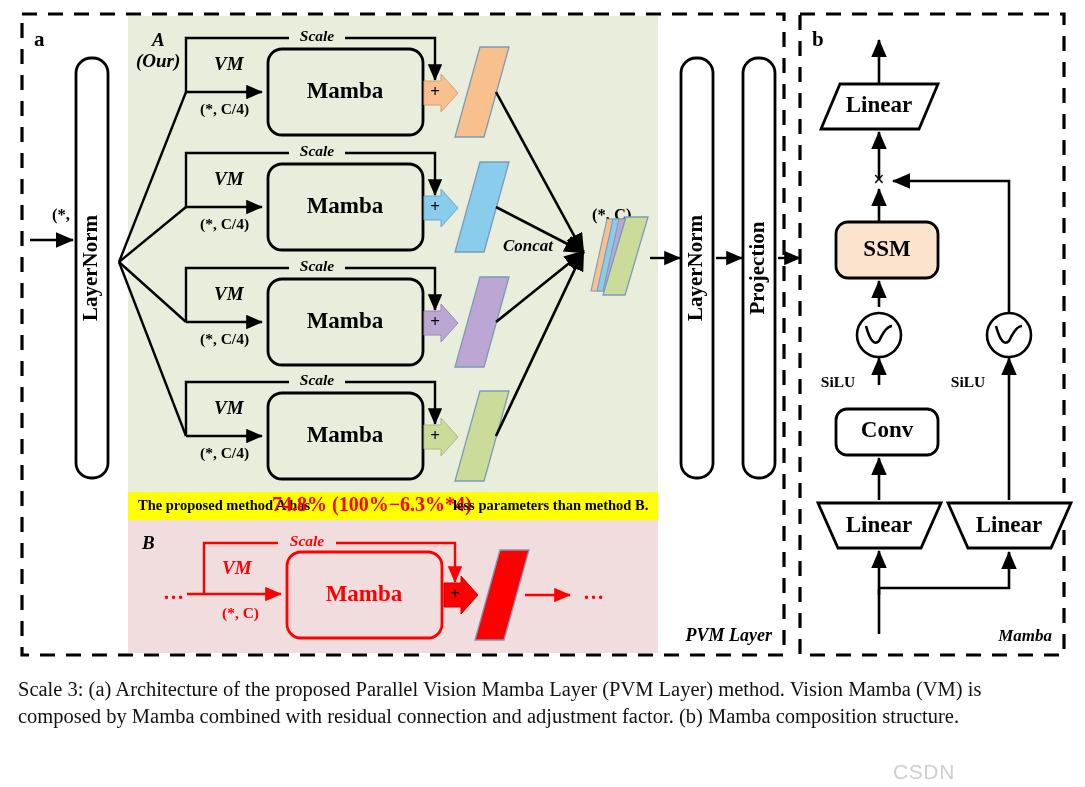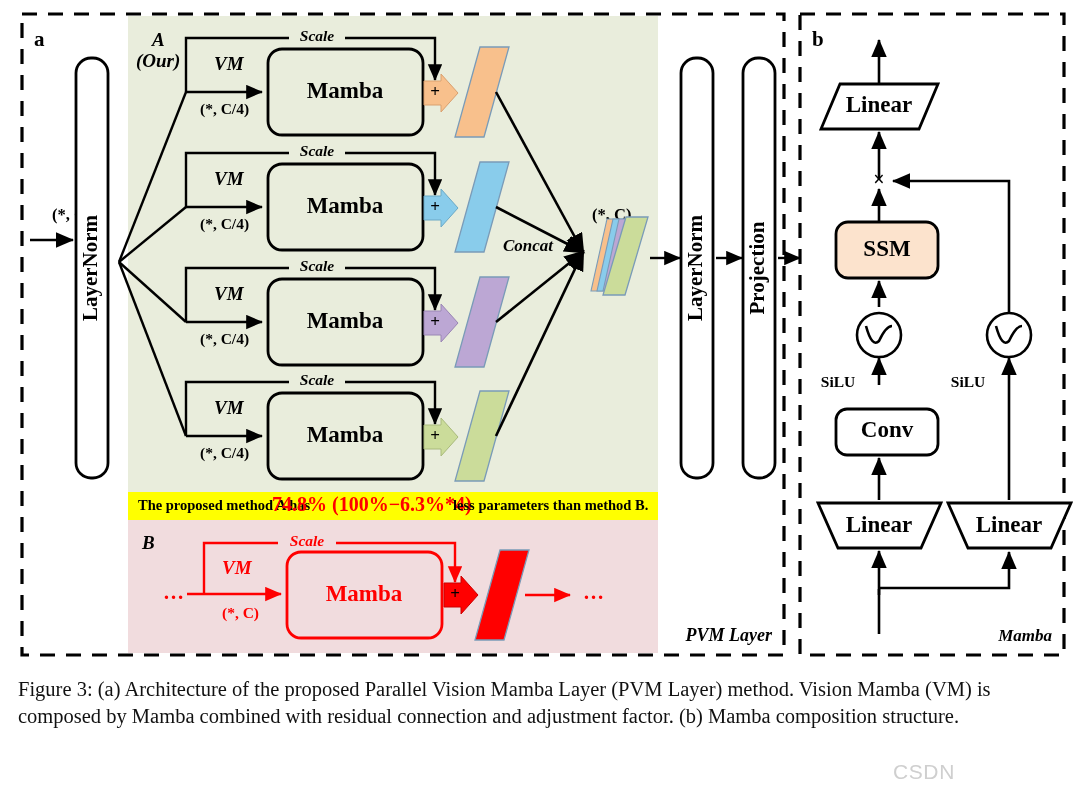--- a/index.html
+++ b/index.html
@@ -218,17 +218,17 @@
     <text x="879" y="527" font-size="23" font-weight="bold" text-anchor="middle" font-family="Liberation Serif, serif">Linear</text>
     <polygon points="948,503 1071,503 1051,548 968,548" fill="#fff" stroke="#000" stroke-width="2.8"></polygon>
     <text x="1009" y="527" font-size="23" font-weight="bold" text-anchor="middle" font-family="Liberation Serif, serif">Linear</text>
 
     <line x1="879" y1="595" x2="879" y2="551" stroke="#000" stroke-width="2.6" marker-end="url(#ah)"></line>
     <path d="M879,588 L1009,588 L1009,552" stroke="#000" stroke-width="2.6" fill="none" marker-end="url(#ah)"></path>
     <line x1="879" y1="634" x2="879" y2="589" stroke="#000" stroke-width="2.6"></line>
   </svg>
 
   <div class="capwrap">
-    <div class="caption">Figure 3: (a) Architecture of the proposed Parallel Vision Mamba Layer (PVM Layer) method. Vision Mamba (VM) is composed by Mamba combined with residual connection and adjustment factor. (b) Mamba composition structure.</div>
+    <div class="caption">Scale 3: (a) Architecture of the proposed Parallel Vision Mamba Layer (PVM Layer) method. Vision Mamba (VM) is composed by Mamba combined with residual connection and adjustment factor. (b) Mamba composition structure.</div>
   </div>
 
   <div class="watermark">CSDN @Together_CZ</div>
 </div>
 
 </body></html>

